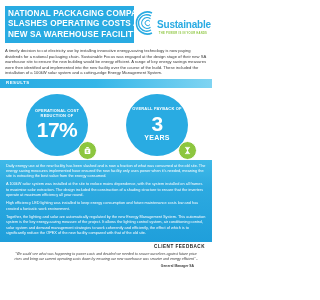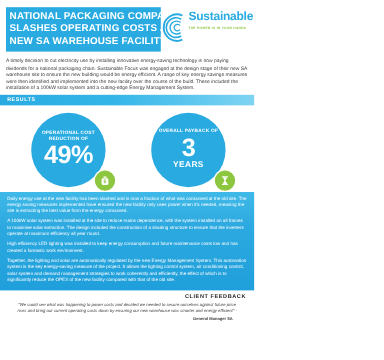--- a/index.html
+++ b/index.html
@@ -29,21 +29,21 @@
   .headline div{white-space:nowrap;}
 
   .logo{
     position:absolute;top:8px;right:4px;
     width:76px;height:36px;
   }
   .logo-mark{
     position:absolute;left:0;top:2px;width:26px;height:26px;
   }
   .logo-text{
-    position:absolute;left:25px;top:2px;width:52px;
+    position:absolute;left:25px;top:12px;width:52px;text-align:center;
   }
   .logo-l1{color:#29ABE2;font-weight:bold;font-size:10px;line-height:10px;letter-spacing:-0.2px;}
   .logo-l2{color:#29ABE2;font-weight:bold;font-size:10px;line-height:11px;letter-spacing:-0.2px;}
   .logo-tag{
     color:#8DC63F;font-size:2.7px;line-height:5px;letter-spacing:0.25px;
     font-weight:bold;text-transform:uppercase;margin-top:1px;
   }
 
   
   .intro{
@@ -164,21 +164,21 @@
   <div class="intro">A timely decision to cut electricity use by installing innovative energy-saving technology is now paying dividends for a national packaging chain. Sustainable Focus was engaged at the design stage of their new SA warehouse site to ensure the new building would be energy efficient. A range of key energy savings measures were then identified and implemented into the new facility over the course of the build. These included the installation of a 100kW solar system and a cutting-edge Energy Management System.</div>
 
   <div class="results-band">
     <div class="results-label">RESULTS</div>
   </div>
 
   <div class="stats">
 
     <div class="stat stat-a">
       <div class="stat-cap">OPERATIONAL COST REDUCTION OF</div>
-      <div class="stat-big">49%</div>
+      <div class="stat-big">17%</div>
     </div>
     <div class="badge badge-a">
       <svg width="9" height="9" viewBox="0 0 12 12">
         <rect x="2.2" y="3.4" width="7.6" height="7.4" rx="1.6" fill="#ffffff"></rect>
         <rect x="4.3" y="1.4" width="3.4" height="1.5" fill="#ffffff"></rect>
         <text x="6" y="9.2" font-size="5.6" font-weight="bold" text-anchor="middle" fill="#8DC63F" font-family="Liberation Sans, sans-serif">$</text>
       </svg>
     </div>
 
     <div class="stat stat-b">

